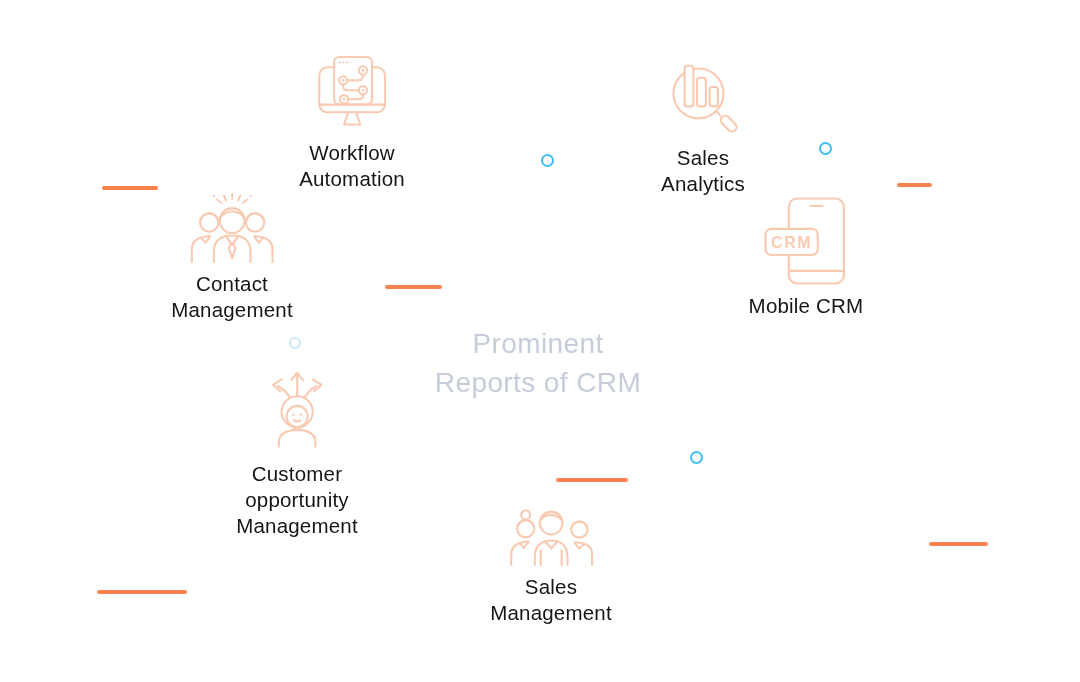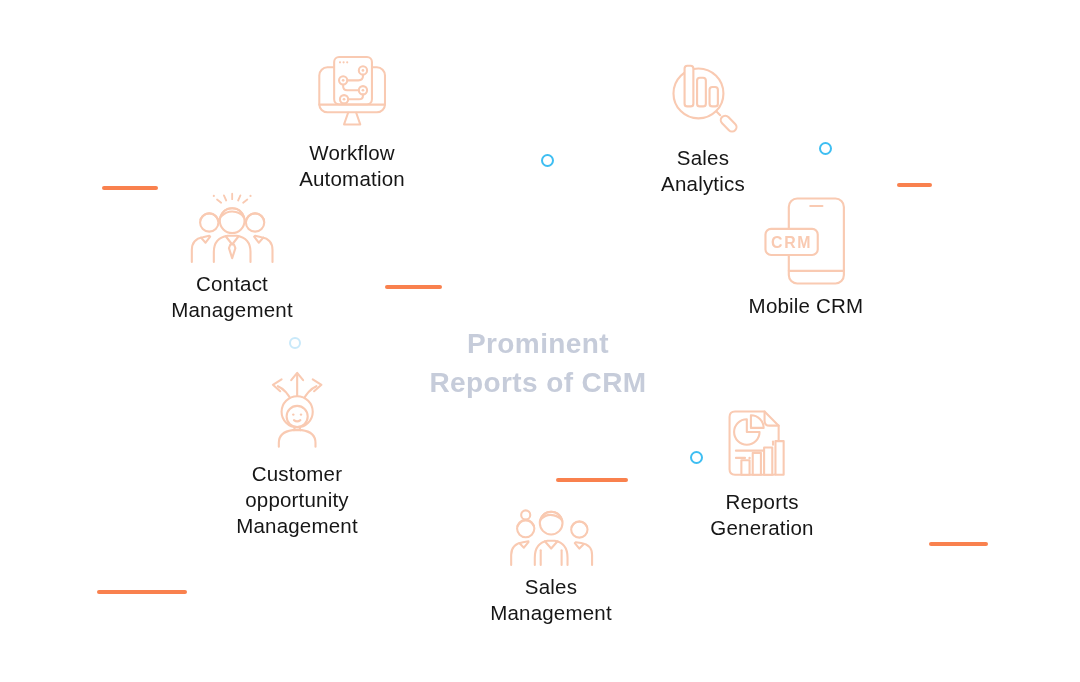--- a/index.html
+++ b/index.html
@@ -25,21 +25,21 @@
     letter-spacing:.2px;white-space:nowrap;
   }
   .feature-mobile .label{}
 
   
   .title{
     position:absolute;left:538px;top:324px;
     transform:translateX(-50%);
     text-align:center;white-space:nowrap;
     color:var(--title-text,#C6CCDA);
-    font-size:28px;font-weight:700;line-height:39px;letter-spacing:.4px;
+    font-size:28px;font-weight:400;line-height:39px;letter-spacing:.4px;
   }
 
   
   svg .ln{fill:none;stroke:var(--icon-stroke,#F9CAB2);stroke-width:2.3;stroke-linecap:round;stroke-linejoin:round;}
   svg .ln2{fill:none;stroke:var(--icon-stroke,#F9CAB2);stroke-width:2;stroke-linecap:round;stroke-linejoin:round;}
   svg .lnw{fill:#fff;stroke:var(--icon-stroke,#F9CAB2);stroke-width:2.3;stroke-linecap:round;stroke-linejoin:round;}
   svg .fl{fill:var(--icon-stroke,#F9CAB2);stroke:none;}
   .crm-text{
     fill:var(--icon-stroke,#F9CAB2);
     font-family:"Liberation Sans","DejaVu Sans",sans-serif;
@@ -163,40 +163,20 @@
       <line class="ln" x1="44.5" y1="70" x2="45.5" y2="67"></line>
       <line class="ln" x1="51.5" y1="70" x2="50.5" y2="67"></line>
     </svg>
     <div class="label">
       <div>Customer</div>
       <div>opportunity</div>
       <div>Management</div>
     </div>
   </div>
 
-  <div class="feature" style="left:762px;top:402px">
-    <svg width="80" height="80" viewBox="0 0 88 88">
-      <path class="ln" d="M46.5,10.5 H14 Q8,10.5 8,16.5 V74 Q8,80 14,80 H56 Q62,80 62,74 V26 Z"></path>
-      <path class="ln" d="M46.5,10.5 V20.5 Q46.5,26 52,26 H62"></path>
-      <path class="lnw" d="M27,33 L27,19 A14,14 0 1 0 41,33 Z"></path>
-      <path class="lnw" d="M31.5,28.5 V14.5 A14,14 0 0 1 45.5,28.5 Z"></path>
-      <line class="ln" x1="15" y1="53.5" x2="45" y2="53.5"></line>
-      <line class="ln" x1="15" y1="61.5" x2="25" y2="61.5"></line>
-      <circle class="fl" cx="30" cy="61.5" r="1.3"></circle>
-      <rect class="lnw" x="21" y="64" width="9" height="16"></rect>
-      <rect class="lnw" x="33.5" y="56" width="9" height="24"></rect>
-      <rect class="lnw" x="46" y="50" width="9" height="30"></rect>
-      <rect class="lnw" x="58.5" y="43" width="9" height="37"></rect>
-      <line class="ln" x1="55.8" y1="43.5" x2="55.8" y2="47"></line>
-    </svg>
-    <div class="label">
-      <div>Reports</div>
-      <div>Generation</div>
-    </div>
-  </div>
 
   <div class="feature" style="left:551px;top:501px">
     <svg width="100" height="66" viewBox="0 0 110 72">
       <circle class="lnw" cx="27" cy="15" r="5"></circle>
       <circle class="lnw" cx="27" cy="30" r="9.5"></circle>
       <path class="ln" d="M18,27.5 Q21,21 27,21 Q33,21 36,27.5"></path>
       <path class="lnw" d="M11,70 V59 Q11,47 24,45 L30,44"></path>
       <path class="ln" d="M20,46 L25,51 L30,45"></path>
       <circle class="lnw" cx="86" cy="31" r="9"></circle>
       <path class="ln" d="M77.5,28.5 Q80,22.5 86,22.5 Q92,22.5 94.5,28.5"></path>

